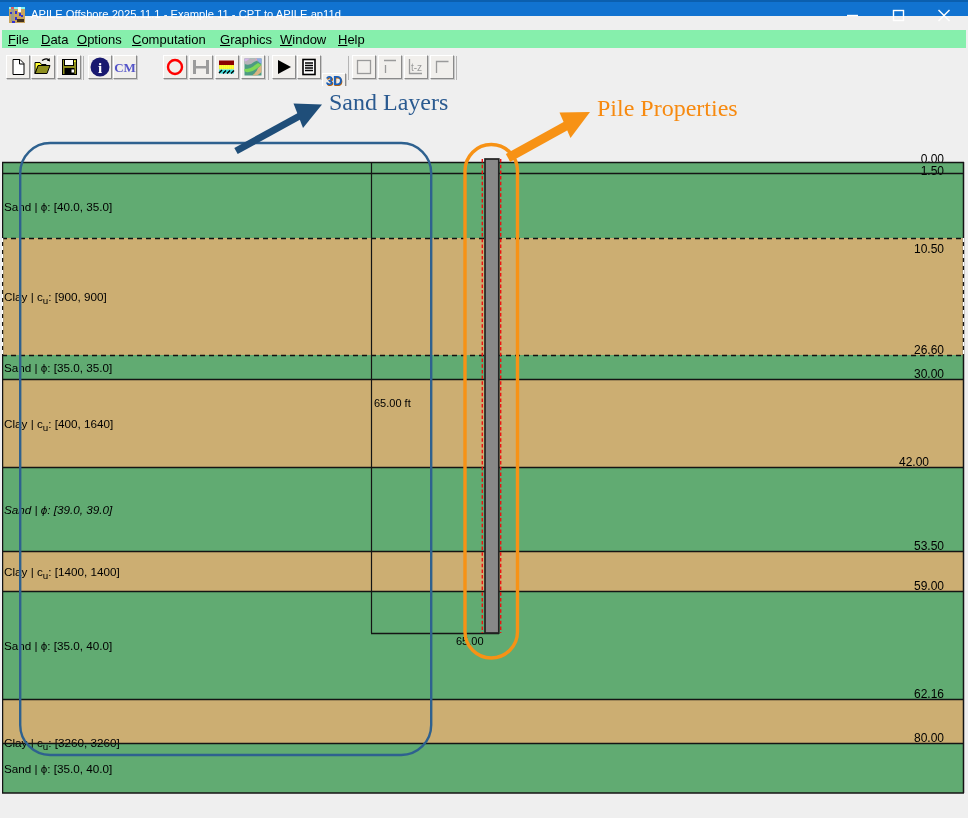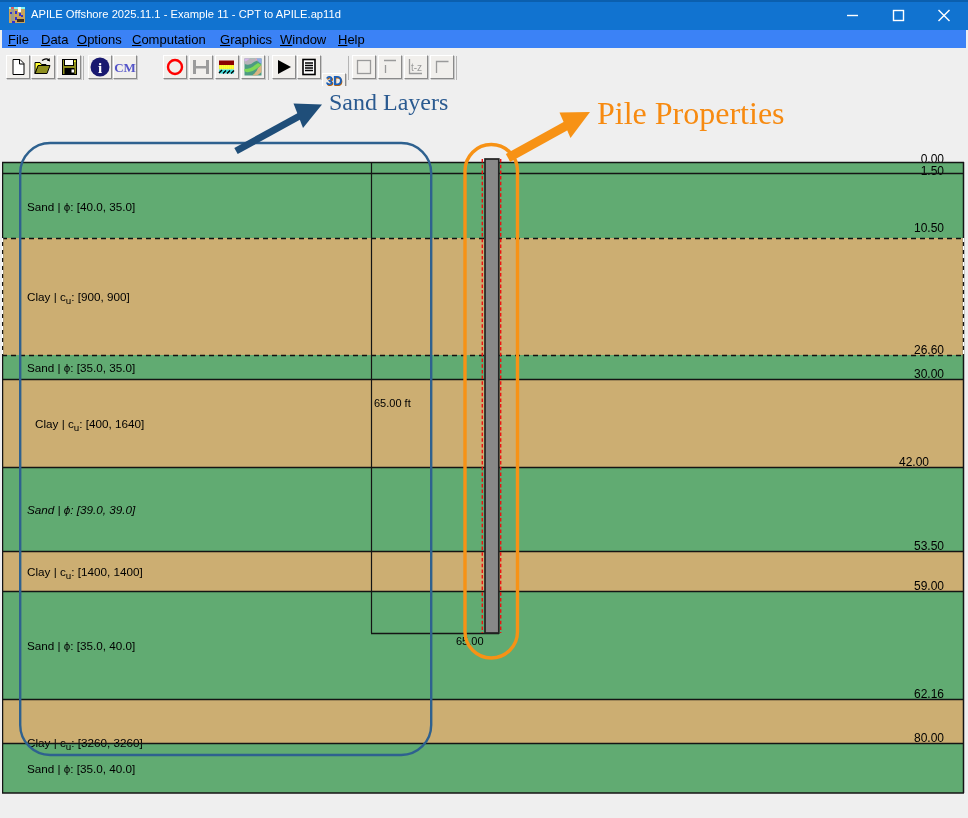--- a/index.html
+++ b/index.html
@@ -1,35 +1,35 @@
 <!DOCTYPE html>
 <html><head>
 <meta charset="utf-8">
 <style>
   html,body{margin:0;padding:0;}
   body{width:968px;height:818px;overflow:hidden;font-family:"Liberation Sans",sans-serif;}
   #win{position:absolute;left:0;top:0;width:968px;height:818px;background:#efefef;}
   
-  #title{position:absolute;left:0;top:0;width:968px;height:30px;background:#1173d0;}
+  #title{position:absolute;left:0;top:0;width:968px;height:16px;background:#1173d0;}
   #titletop{position:absolute;left:0;top:0;width:968px;height:2px;background:#0b5fae;}
   #titletext{position:absolute;left:31px;top:8px;color:#ffffff;font-size:11.2px;}
   
-  #menu{position:absolute;left:2px;top:30px;width:964px;height:18px;background:#3b82f6;font-size:13px;color:#000;}
+  #menu{position:absolute;left:2px;top:30px;width:964px;height:18px;background:#86efac;font-size:13px;color:#000;}
   .mi{position:absolute;top:2px;}
   .mi u{text-decoration:underline;}
   
   #toolbar{position:absolute;left:2px;top:48px;width:964px;height:38px;background:#efefef;}
   .tbtn{position:absolute;top:7px;width:22px;height:22px;background:#f1efec;border-top:1px solid #ffffff;border-left:1px solid #ffffff;border-right:1px solid #8a8a8a;border-bottom:1px solid #8a8a8a;box-shadow:1px 1px 0 #c9c9c9;}
   .tsep{position:absolute;top:8px;width:1px;height:24px;background:#b5b5b5;}
   
   #draw{position:absolute;left:2px;top:86px;width:964px;height:727px;background:#efefef;}
   .layer{position:absolute;left:0px;width:962px;}
   .green{background:#61ab72;}
   .tan{background:#ccae72;}
-  .llab{position:absolute;left:2px;font-size:11.7px;color:#000;white-space:nowrap;margin-left:23px;}
+  .llab{position:absolute;left:2px;font-size:11.7px;color:#000;white-space:nowrap;}
   .dlab{position:absolute;font-size:12px;color:#000;text-align:right;width:60px;}
   svg{position:absolute;left:0;top:0;}
 </style>
 </head>
 <body>
 <div id="win">
   <div id="title">
     <div id="titletop"></div>
     <svg width="16" height="16" style="left:9px;top:7px;" viewBox="0 0 16 16">
       <rect x="0" y="0" width="16" height="16" fill="#c8a45c"></rect>
@@ -189,30 +189,30 @@
     <div class="layer tan" style="top:293px;height:88px;"></div>
     <div class="layer green" style="top:381px;height:84px;"></div>
     <div class="layer tan" style="top:465px;height:40px;"></div>
     <div class="layer green" style="top:505px;height:108px;"></div>
     <div class="layer tan" style="top:613px;height:44px;"></div>
     <div class="layer green" style="top:657px;height:50px;"></div>
 
     <div class="llab" style="top:114px;">Sand | ϕ: [40.0, 35.0]</div>
     <div class="llab" style="top:204px;">Clay | c<sub>u</sub>: [900, 900]</div>
     <div class="llab" style="top:275px;">Sand | ϕ: [35.0, 35.0]</div>
-    <div class="llab" style="top:331px;padding-left:8px;">Clay | c<sub>u</sub>: [400, 1640]</div>
+    <div class="llab" style="top:331px;">Clay | c<sub>u</sub>: [400, 1640]</div>
     <div class="llab" style="top:417px;font-style:italic;">Sand | ϕ: [39.0, 39.0]</div>
     <div class="llab" style="top:479px;">Clay | c<sub>u</sub>: [1400, 1400]</div>
     <div class="llab" style="top:553px;">Sand | ϕ: [35.0, 40.0]</div>
     <div class="llab" style="top:650px;">Clay | c<sub>u</sub>: [3260, 3260]</div>
     <div class="llab" style="top:676px;">Sand | ϕ: [35.0, 40.0]</div>
 
     <div class="dlab" style="right:22px;top:66px;">0.00</div>
     <div class="dlab" style="right:22px;top:77.5px;">1.50</div>
-    <div class="dlab" style="right:22px;top:135px;text-align:right;">10.50</div>
+    <div class="dlab" style="right:22px;top:156px;text-align:right;">10.50</div>
     <div class="dlab" style="right:22px;top:256.5px;">26.60</div>
     <div class="dlab" style="right:22px;top:280.5px;">30.00</div>
     <div class="dlab" style="right:22px;top:368.5px;text-align:center;">42.00</div>
     <div class="dlab" style="right:22px;top:452.5px;">53.50</div>
     <div class="dlab" style="right:22px;top:492.5px;">59.00</div>
     <div class="dlab" style="right:22px;top:600.5px;">62.16</div>
     <div class="dlab" style="right:22px;top:644.5px;">80.00</div>
 
     <div style="position:absolute;left:372px;top:311px;font-size:11px;">65.00 ft</div>
     <div style="position:absolute;left:454px;top:549px;font-size:11px;">65.00</div>
@@ -251,15 +251,15 @@
       <g>
         <line x1="234" y1="65" x2="303" y2="27" stroke="#1f4e79" stroke-width="7"></line>
         <polygon points="320,18.5 291.5,17.5 301,42" fill="#1f4e79"></polygon>
       </g>
       <g>
         <line x1="506" y1="72" x2="571" y2="36" stroke="#f79215" stroke-width="9"></line>
         <polygon points="588,26 557.5,26.5 568.5,52" fill="#f79215"></polygon>
       </g>
     </svg>
     <div style="position:absolute;left:327px;top:3px;font-family:'Liberation Serif',serif;font-size:24px;color:#2a5a90;">Sand Layers</div>
-    <div style="position:absolute;left:595px;top:8.5px;font-family:'Liberation Serif',serif;font-size:32px;color:#f78a10;">Pile Properties</div>
+    <div style="position:absolute;left:595px;top:8.5px;font-family:'Liberation Serif',serif;font-size:24px;color:#f78a10;">Pile Properties</div>
   </div>
 </div>
 
 </body></html>

